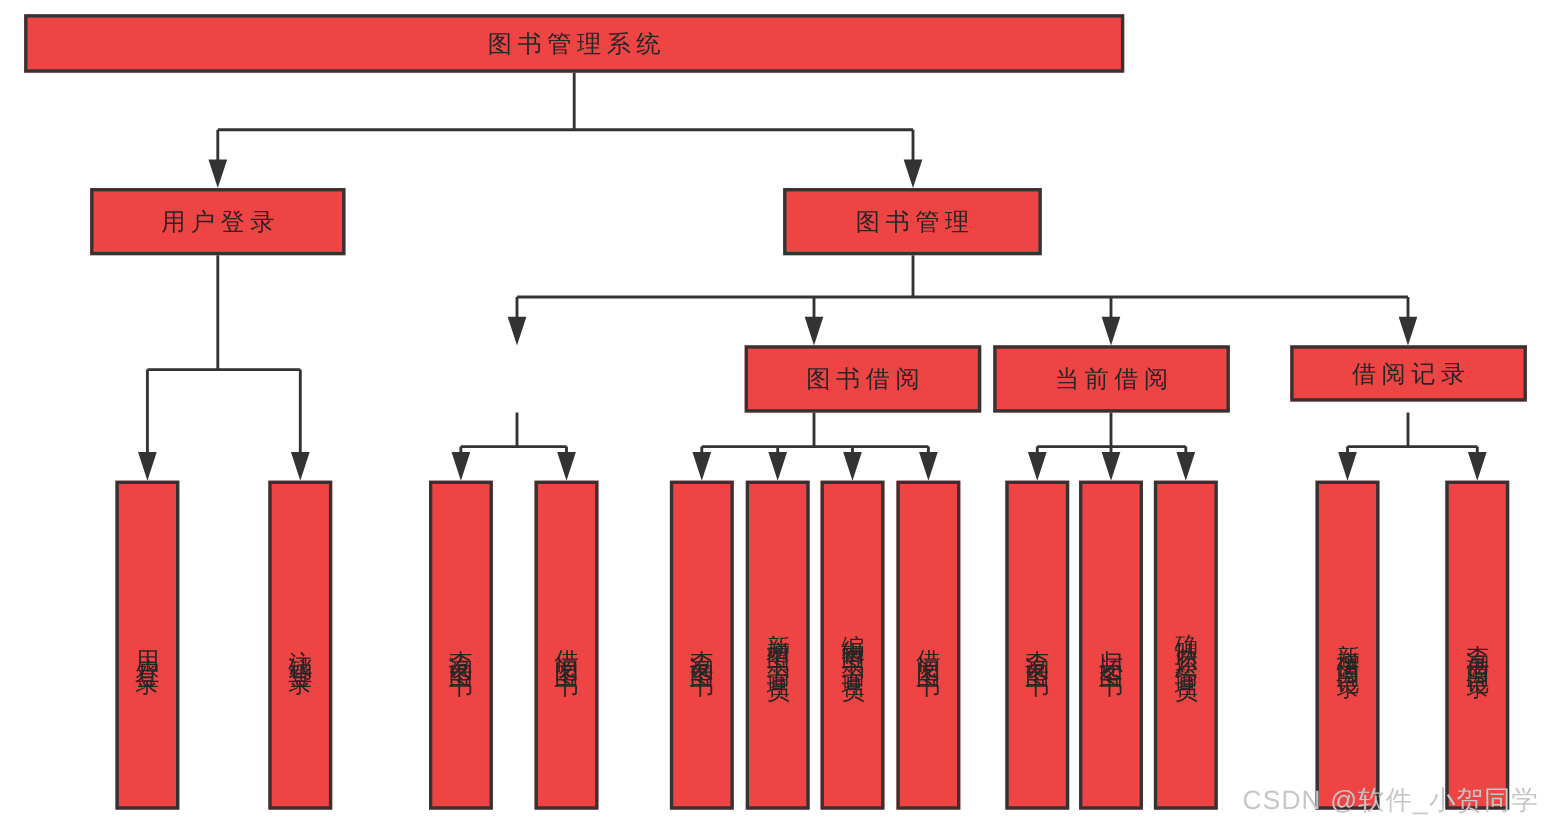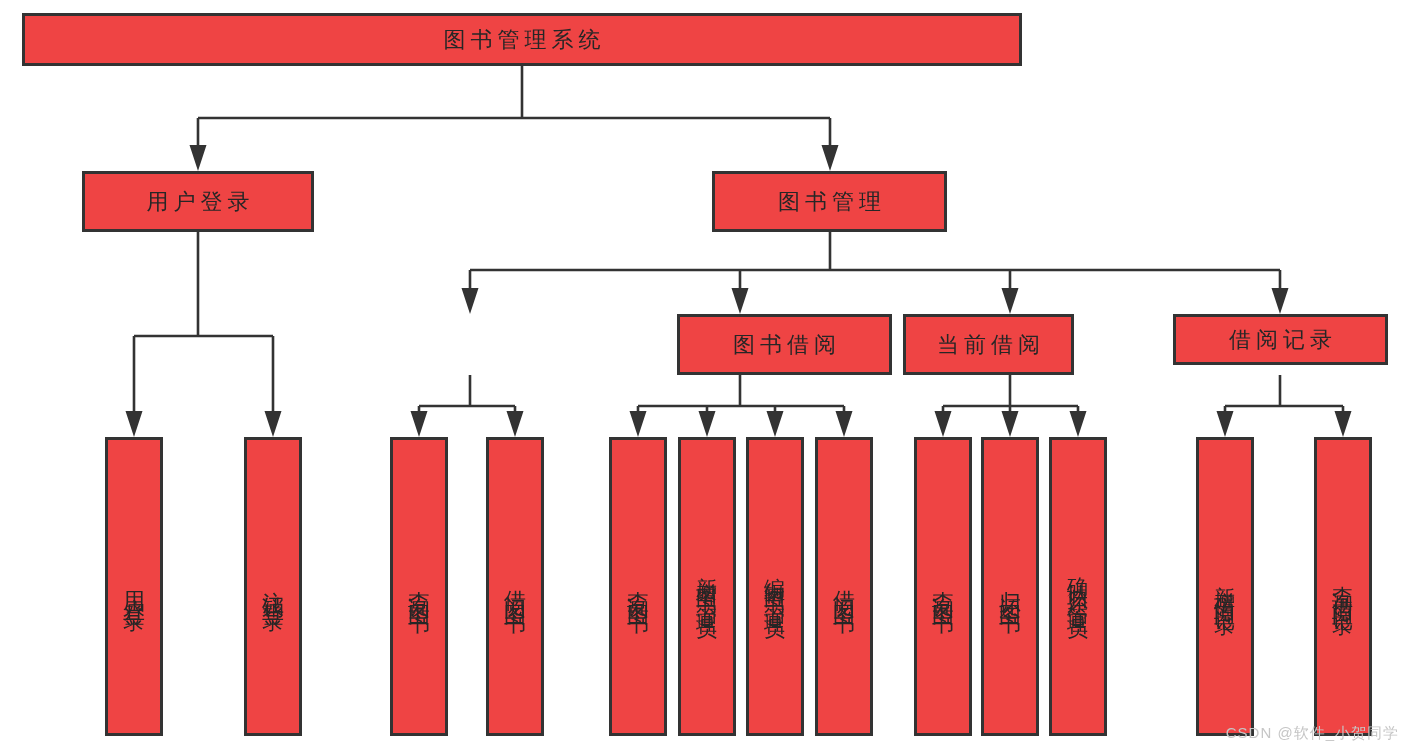--- a/index.html
+++ b/index.html
@@ -8,21 +8,21 @@
   .wires{position:absolute;left:0;top:0;width:1405px;height:747px;pointer-events:none;}
   .wires path.s{stroke:#333333;stroke-width:2.6;fill:none;}
   .wires path.f{fill:#333333;stroke:none;}
   .box{position:absolute;background:#ef4444;border:3px solid #333333;box-sizing:border-box;
        display:flex;align-items:center;justify-content:center;color:#262626;}
   .hlabel{font-size:22px;letter-spacing:5px;text-indent:5px;white-space:nowrap;}
   .leaf{width:58px;top:437px;height:299px;}
   .vlabel{writing-mode:vertical-rl;text-orientation:mixed;font-size:22px;letter-spacing:7px;
           white-space:nowrap;line-height:1;}
   .leaf.long .vlabel{letter-spacing:6px;font-size:21px;}
-  .watermark{position:absolute;right:6px;bottom:4px;font-size:15px;color:#c6c6c6;
+  .watermark{position:absolute;right:6px;bottom:4px;font-size:24px;color:#c6c6c6;
              letter-spacing:1px;white-space:nowrap;}
 </style>
 </head>
 <body>
 
 <div class="canvas">
 
   <svg class="wires" viewBox="0 0 1405 747" xmlns="http://www.w3.org/2000/svg">
     <g>
       <path class="s" d="M522,66 V118 M198,118 H830 M198,118 V150 M830,118 V150"></path>
@@ -61,21 +61,21 @@
   <div class="box" style="left:82px;top:171px;width:232px;height:61px;">
     <span class="hlabel">用户登录</span>
   </div>
   <div class="box" style="left:712px;top:171px;width:235px;height:61px;">
     <span class="hlabel">图书管理</span>
   </div>
 
   <div class="box" style="left:632px;top:314px;width:215px;height:61px;margin-left:45px;">
     <span class="hlabel">图书借阅</span>
   </div>
-  <div class="box" style="left:903px;top:314px;width:171px;height:61px;">
+  <div class="box" style="left:903px;top:314px;width:215px;height:61px;">
     <span class="hlabel">当前借阅</span>
   </div>
   <div class="box" style="left:1173px;top:314px;width:215px;height:51px;">
     <span class="hlabel">借阅记录</span>
   </div>
 
   <div class="box leaf" style="left:105px;">
     <span class="vlabel">用户登录</span>
   </div>
   <div class="box leaf" style="left:244px;">

